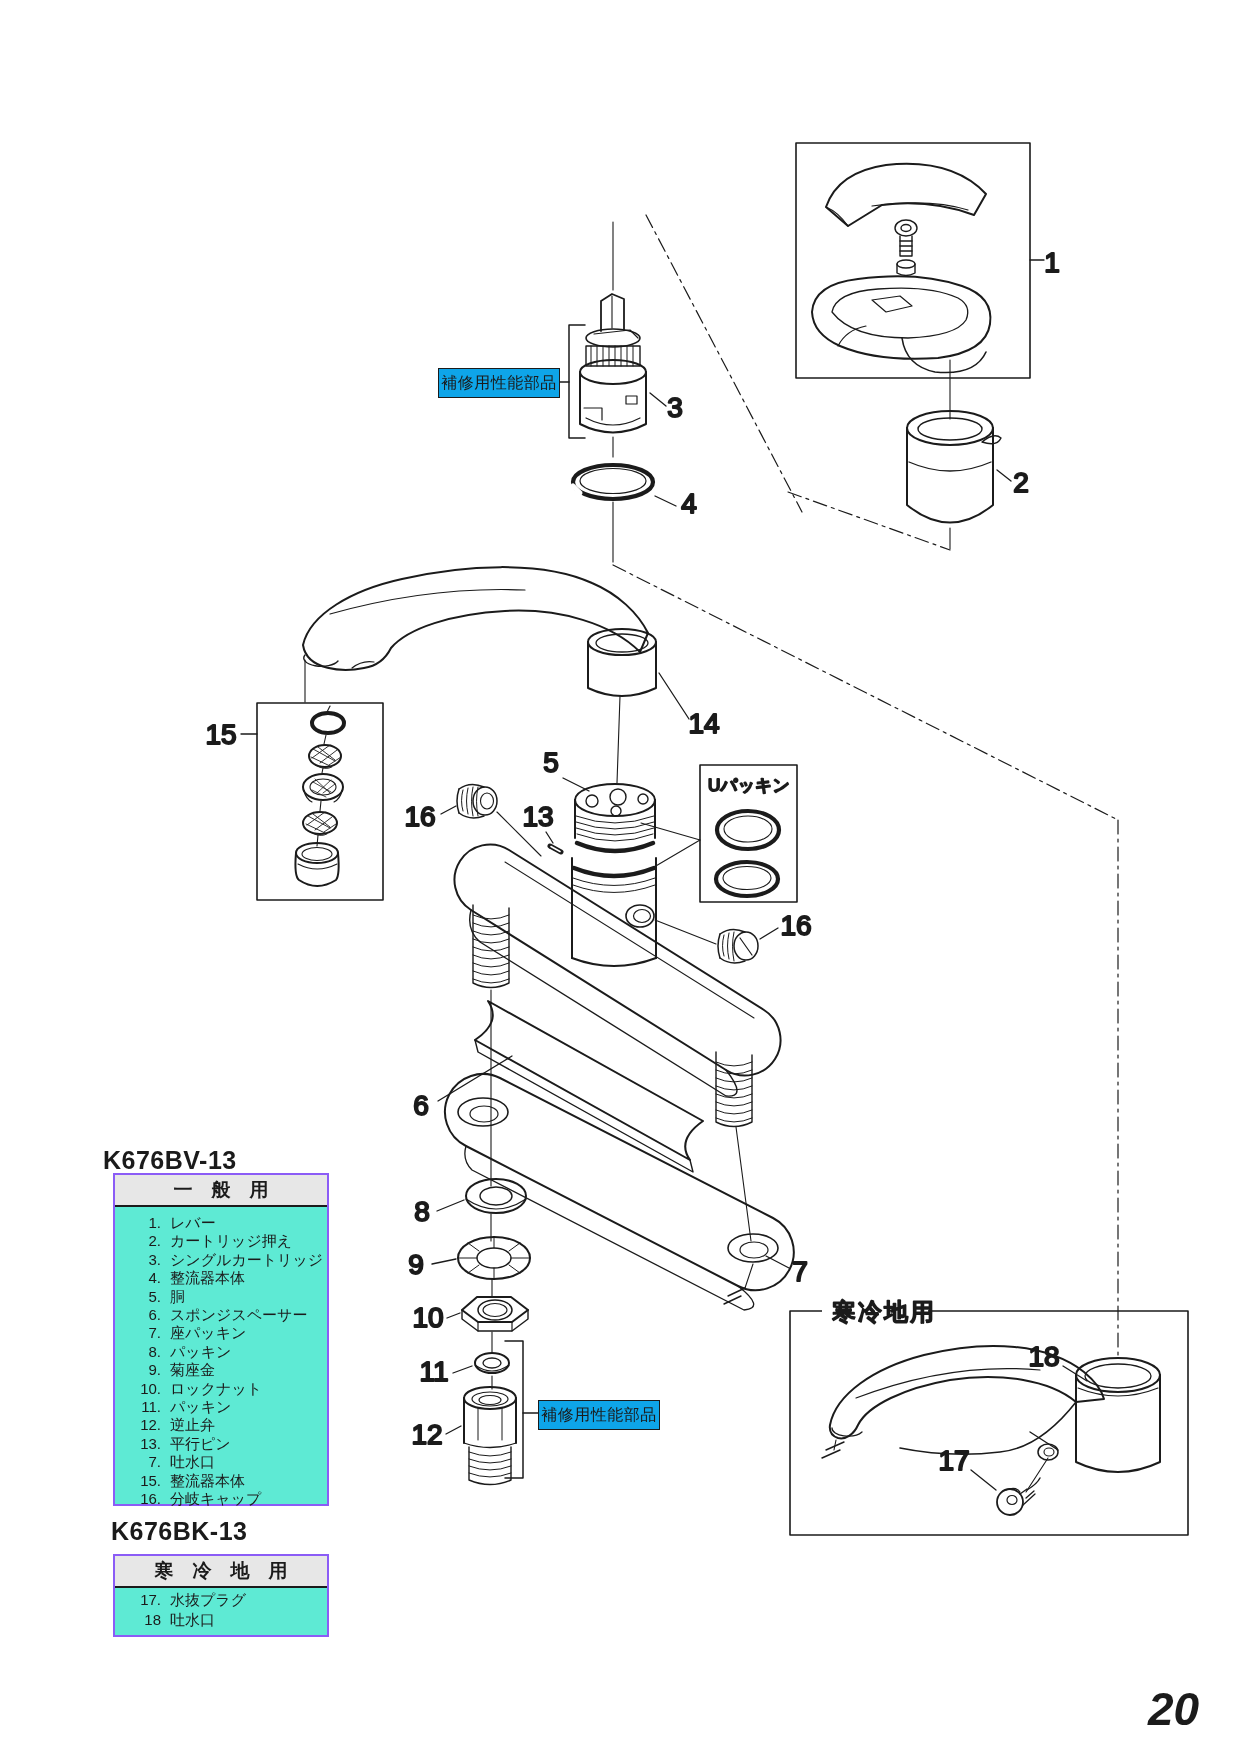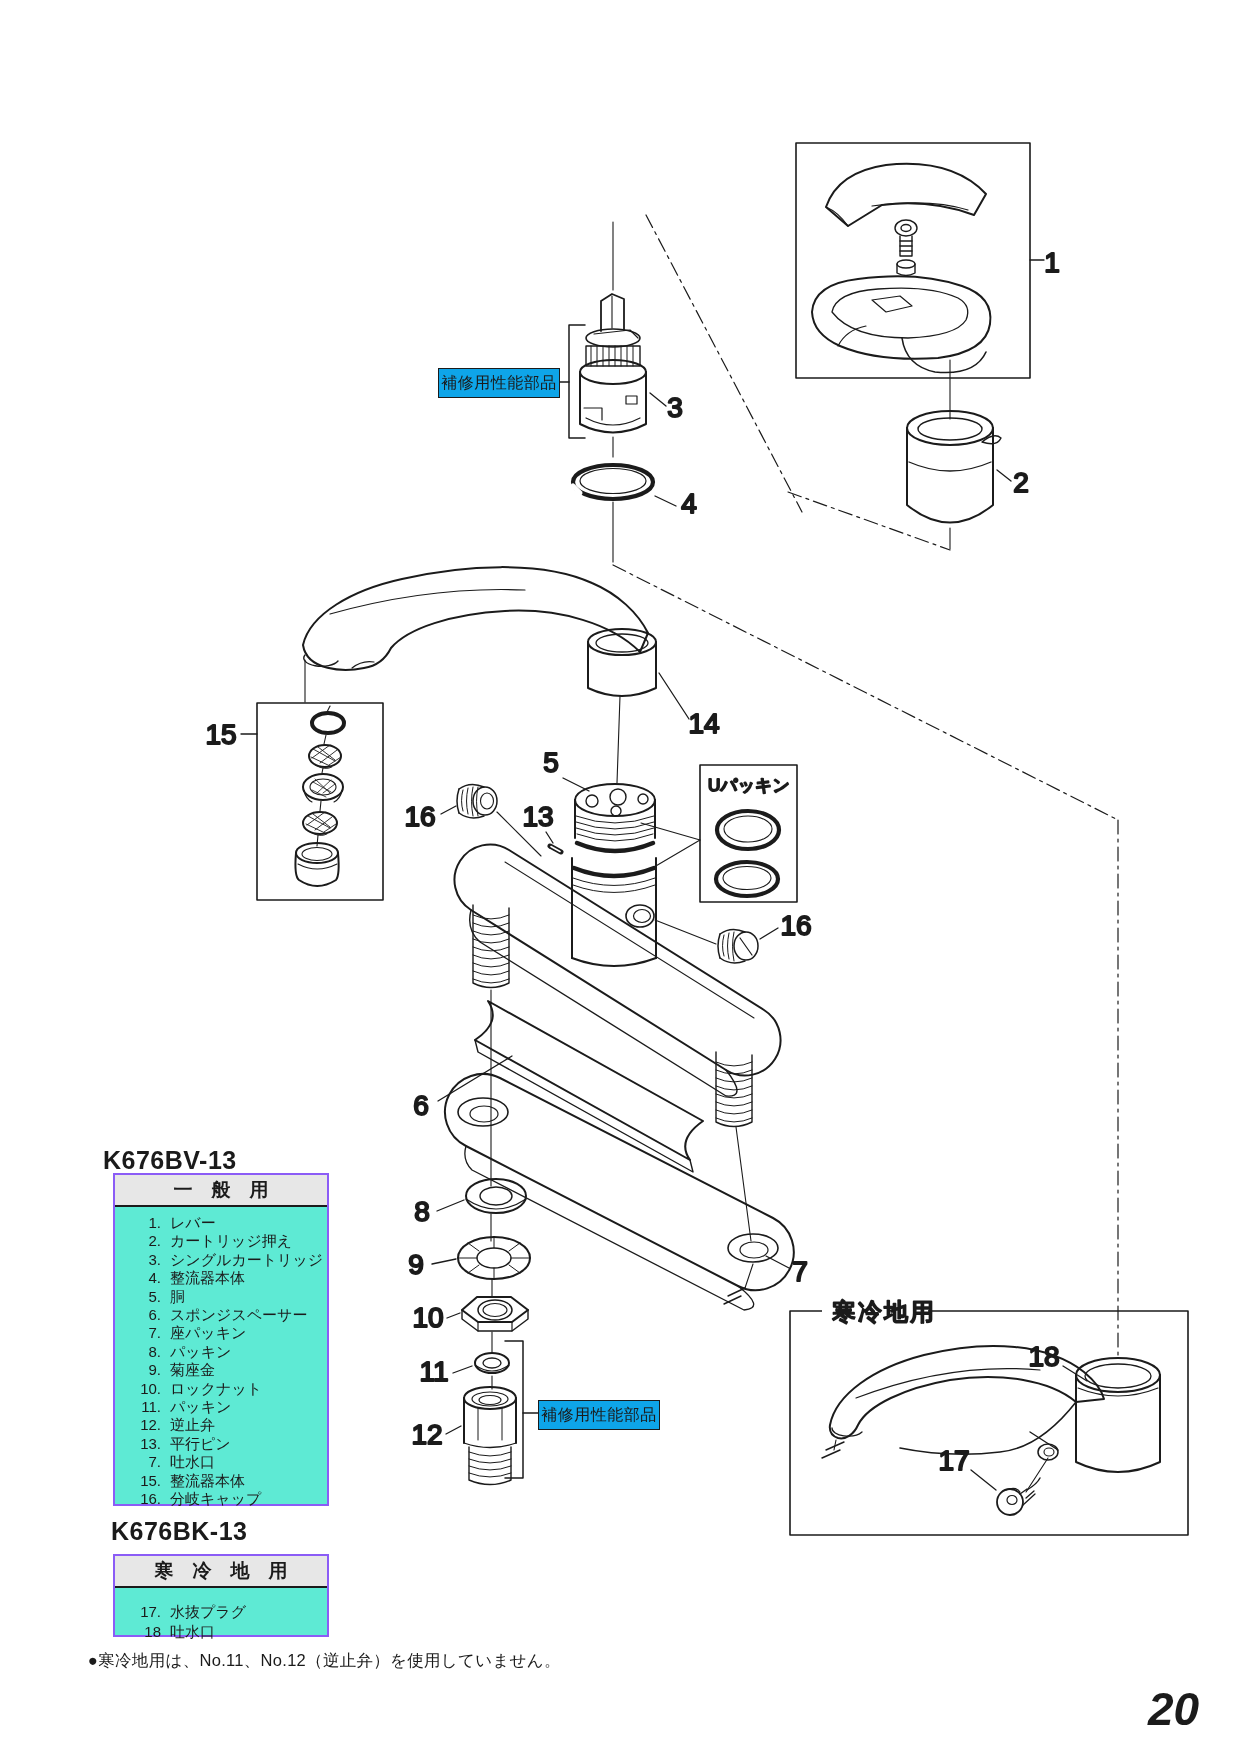--- a/index.html
+++ b/index.html
@@ -20,21 +20,21 @@
   .ptable{position:absolute;border:2px solid #8b5cf6;background:#5eead4;box-sizing:border-box;}
   .ptable .hd{
     border-bottom:2px solid #1b1b1b;background:#e7e7e7;height:30px;
     display:flex;align-items:center;justify-content:center;
     font-size:19px;font-weight:bold;
   }
   .ptable .rows{padding:7px 4px 4px 2px;}
   .prow{display:flex;font-size:15px;line-height:18.4px;}
   .prow .no{width:44px;text-align:right;padding-right:9px;flex:none;}
   .prow .nm{white-space:nowrap;}
-  .ptable2 .rows{padding:14px 4px 4px 2px;}
+  .ptable2 .rows{padding:2px 4px 4px 2px;}
   .ptable2 .prow{line-height:20px;}
   #footnote{position:absolute;left:88px;top:1650px;font-size:16.5px;letter-spacing:.3px;}
   #pagenum{position:absolute;left:1148px;top:1682px;font-size:46px;font-weight:bold;font-style:italic;}
 </style>
 </head>
 <body>
 
 <div id="page">
 
 <svg id="art" width="1240" height="1754" viewBox="0 0 1240 1754" fill="none" stroke="#1b1b1b" stroke-width="2" stroke-linecap="round" stroke-linejoin="round">
@@ -466,17 +466,16 @@
           <span class="no">17.</span>
           <span class="nm">水抜プラグ</span>
         </div>
     <div class="prow">
           <span class="no">18</span>
           <span class="nm">吐水口</span>
         </div>
   </div>
 </div>
 
-<div id="footnote">●寒冷地用は、No.11、No.12（逆止弁）を使用していません。</div>
 
 <div id="pagenum">20</div>
 
 </div>
 
 </body></html>

